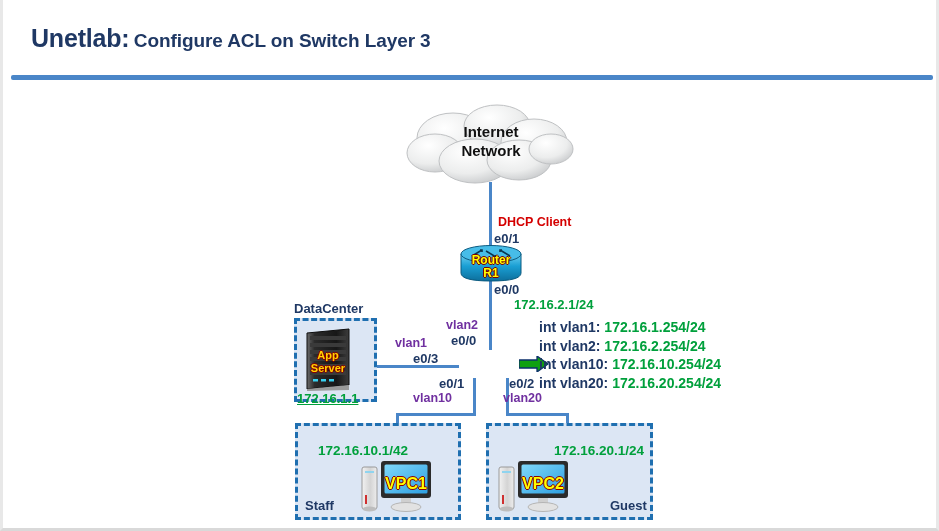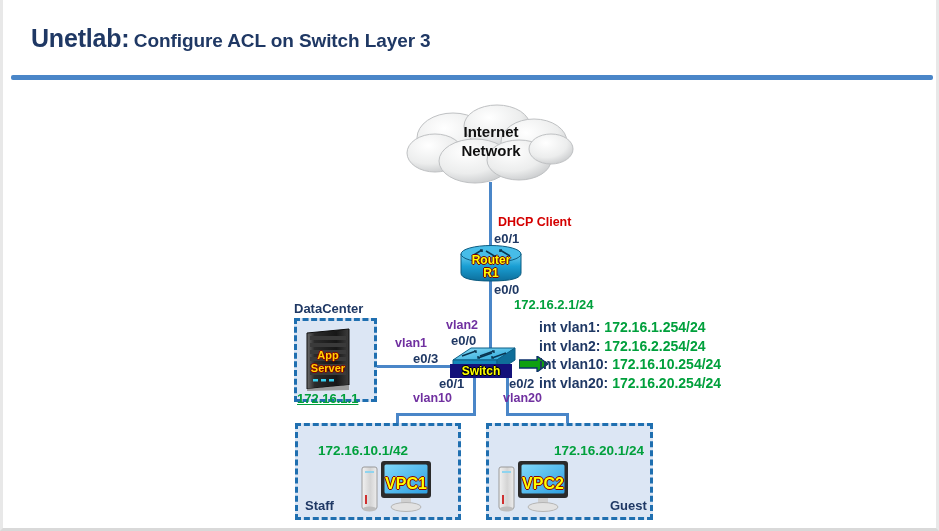--- a/index.html
+++ b/index.html
@@ -171,38 +171,20 @@
   </div>
 
   <div class="lbl navy" style="left:491px;top:283px;font-size:13px;">e0/0</div>
   <div class="lbl green" style="left:511px;top:298px;font-size:13px;">172.16.2.1/24</div>
 
   <div class="lbl purple" style="left:443px;top:319px;font-size:12.5px;">vlan2</div>
   <div class="lbl navy" style="left:448px;top:334px;font-size:13px;">e0/0</div>
   <div class="lbl purple" style="left:392px;top:337px;font-size:12.5px;">vlan1</div>
   <div class="lbl navy" style="left:410px;top:352px;font-size:13px;">e0/3</div>
 
-  <div id="switch">
-    <svg width="68" height="36" viewBox="0 0 68 36">
-      <defs>
-        <linearGradient id="sgt" x1="0" y1="0" x2="1" y2="1">
-          <stop offset="0%" stop-color="#8fdcf5"></stop>
-          <stop offset="100%" stop-color="#1fa3d8"></stop>
-        </linearGradient>
-      </defs>
-      <path d="M3 15 L21 3 L65 3 L47 15 Z" fill="url(#sgt)" stroke="#0d5f86" stroke-width="1"></path>
-      <path d="M3 15 L47 15 L47 27 L3 27 Z" fill="#1487bb" stroke="#0d5f86" stroke-width="1"></path>
-      <path d="M47 15 L65 3 L65 15 L47 27 Z" fill="#0f6e99" stroke="#0d5f86" stroke-width="1"></path>
-      <path d="M12 11 L26 6 M24 6 L26 6 L26 8" stroke="#0a3550" stroke-width="1.4" fill="none"></path>
-      <path d="M42 8 L28 13 M30 13 L28 13 L28 11" stroke="#0a3550" stroke-width="1.4" fill="none"></path>
-      <path d="M30 11 L44 6 M42 6 L44 6 L44 8" stroke="#0a3550" stroke-width="1.4" fill="none"></path>
-      <path d="M56 8 L42 13 M44 13 L42 13 L42 11" stroke="#0a3550" stroke-width="1.4" fill="none"></path>
-    </svg>
-    <div class="stxt">Switch</div>
-  </div>
 
   <div id="arrow">
     <svg width="30" height="16" viewBox="0 0 30 16">
       <path d="M0 4 L18 4 L18 0 L29 8 L18 16 L18 12 L0 12 Z" fill="#10a010" stroke="#0b2f6b" stroke-width="1.3"></path>
     </svg>
   </div>
 
   <div class="lbl navy" style="left:436px;top:377px;font-size:13px;">e0/1</div>
   <div class="lbl purple" style="left:410px;top:392px;font-size:12.5px;">vlan10</div>
   <div class="lbl navy" style="left:506px;top:377px;font-size:13px;">e0/2</div>

